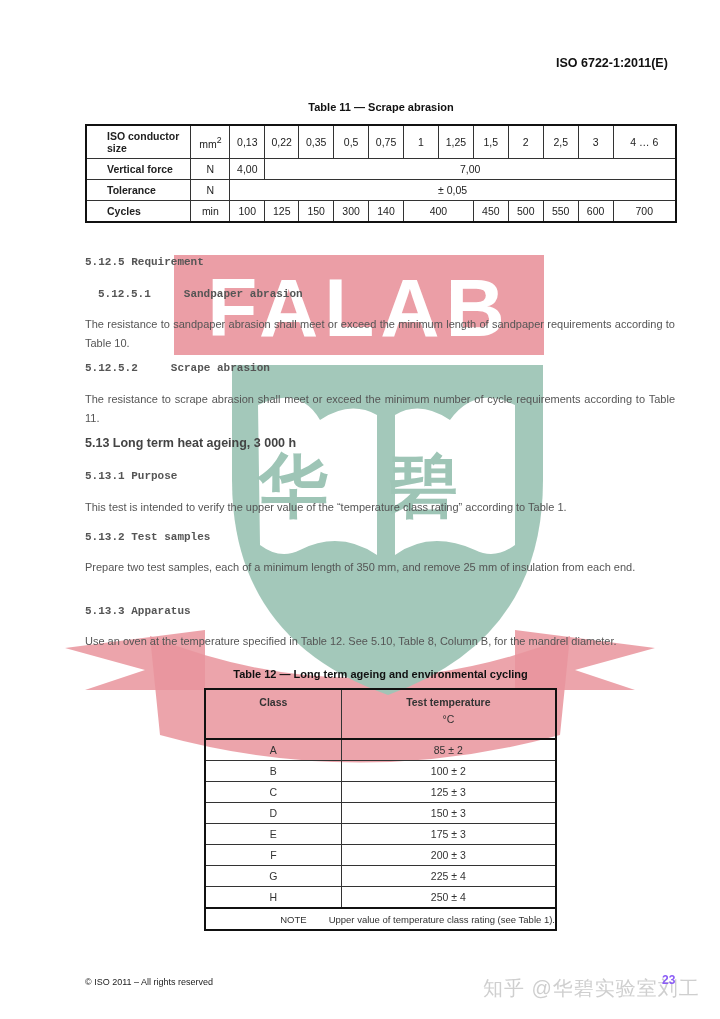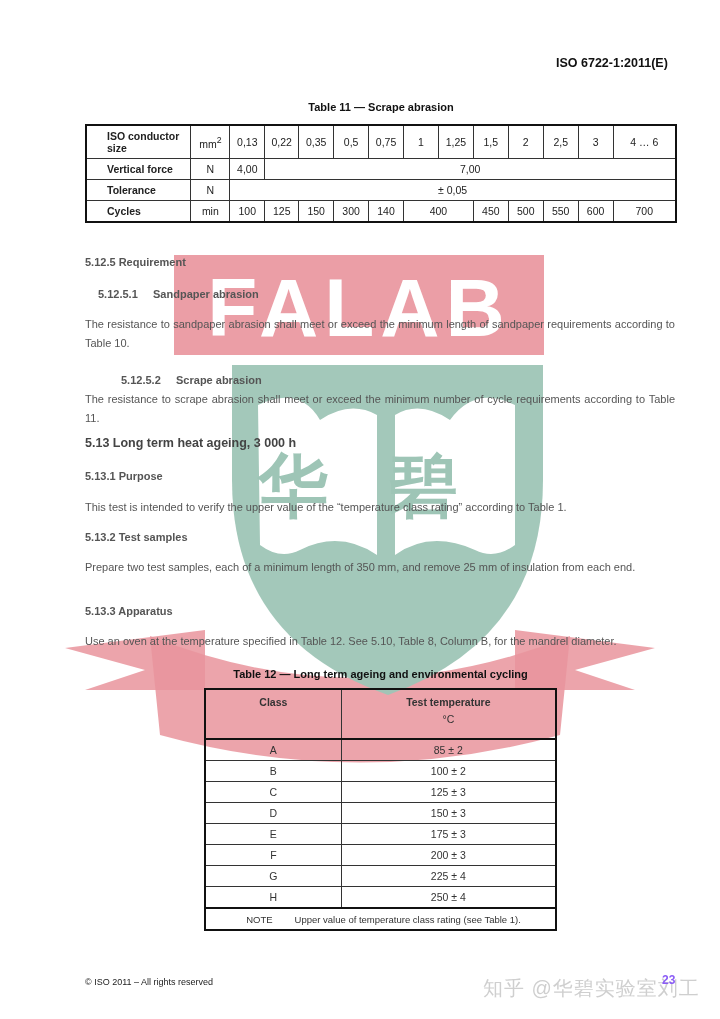--- a/index.html
+++ b/index.html
@@ -9,26 +9,26 @@
   .wm-layer { position:absolute; left:0; top:0; width:720px; height:1019px; pointer-events:none; }
   .content { position:absolute; left:0; top:0; width:720px; height:1019px; }
   .header-ref { left:556px; top:40px; font-weight:bold; font-size:12.5px; color:#111;margin-top:16px; }
   .tcap { font-weight:bold; font-size:11px; color:#111; text-align:center; }
   table { border-collapse:collapse; font-size:10.5px; }
   table.t11 { position:absolute; left:85px; top:124px; width:592px; border:2px solid #111; }
   table.t11 td { border:1px solid #333; height:20px; text-align:center; padding:0; color:#222; }
   table.t11 td.lbl { text-align:left; font-weight:bold; padding-left:20px; }
   table.t11 tr.first td { height:32px; }
   .h1 { font-weight:bold; font-size:12.5px; color:#444; }
-  .h2 { font-weight:bold; font-size:11px; color:#555; }
+  .h2 { font-weight:bold; font-size:11px; color:#555;font-family:Liberation Mono, monospace; }
   .p { font-size:11px; color:#555; line-height:19px; width:590px; text-align:justify; }
   table.t12 { position:absolute; left:204px; top:688px; width:353px; border:2px solid #111; }
   table.t12 td { border:1px solid #333; text-align:center; height:20px; padding:0; font-size:10.5px; color:#333; }
   table.t12 tr.head td { border-bottom:2px solid #111; height:42px; vertical-align:top; }
-  table.t12 td.note { text-align:center; padding-left:6px; font-size:9.5px; border-top:2px solid #111; }
+  table.t12 td.note { text-align:right; padding-left:6px; font-size:9.5px; border-top:2px solid #111; }
   .footer-copy { left:85px; top:977px; font-size:9px; color:#222; }
   .page-no { left:662px; top:973px; font-size:12px; font-weight:bold; color:#8b5cf6; }
   .zhihu { left:483px; top:975px; font-size:20px; color:#cfcfcf; letter-spacing:1px; }
 </style>
 </head>
 <body>
 
 <div class="wm-layer">
   <svg width="720" height="1019" viewBox="0 0 720 1019">
 
@@ -113,21 +113,21 @@
       <td>550</td>
       <td>600</td>
       <td>700</td>
     </tr>
   </tbody>
     </table>
 
   <div class="abs h2" style="left:85px;top:256px;">5.12.5  Requirement</div>
   <div class="abs h2" style="left:98px;top:288px;white-space:pre;">5.12.5.1     Sandpaper abrasion</div>
   <div class="abs p" style="left:85px;top:315px;">The resistance to sandpaper abrasion shall meet or exceed the minimum length of sandpaper requirements according to Table 10.</div>
-  <div class="abs h2" style="left:85px;top:374px;white-space:pre;margin-left:36px;">5.12.5.2     Scrape abrasion</div>
+  <div class="abs h2" style="left:85px;top:362px;white-space:pre;">5.12.5.2     Scrape abrasion</div>
   <div class="abs p" style="left:85px;top:390px;">The resistance to scrape abrasion shall meet or exceed the minimum number of cycle requirements according to Table 11.</div>
 
   <div class="abs h1" style="left:85px;top:436px;">5.13  Long term heat ageing, 3 000 h</div>
   <div class="abs h2" style="left:85px;top:470px;">5.13.1  Purpose</div>
   <div class="abs p" style="left:85px;top:498px;">This test is intended to verify the upper value of the “temperature class rating” according to Table 1.</div>
   <div class="abs h2" style="left:85px;top:531px;">5.13.2  Test samples</div>
   <div class="abs p" style="left:85px;top:558px;">Prepare two test samples, each of a minimum length of 350 mm, and remove 25 mm of insulation from each end.</div>
   <div class="abs h2" style="left:85px;top:605px;">5.13.3  Apparatus</div>
   <div class="abs p" style="left:85px;top:632px;">Use an oven at the temperature specified in Table 12. See 5.10, Table 8, Column B, for the mandrel diameter.</div>
 

